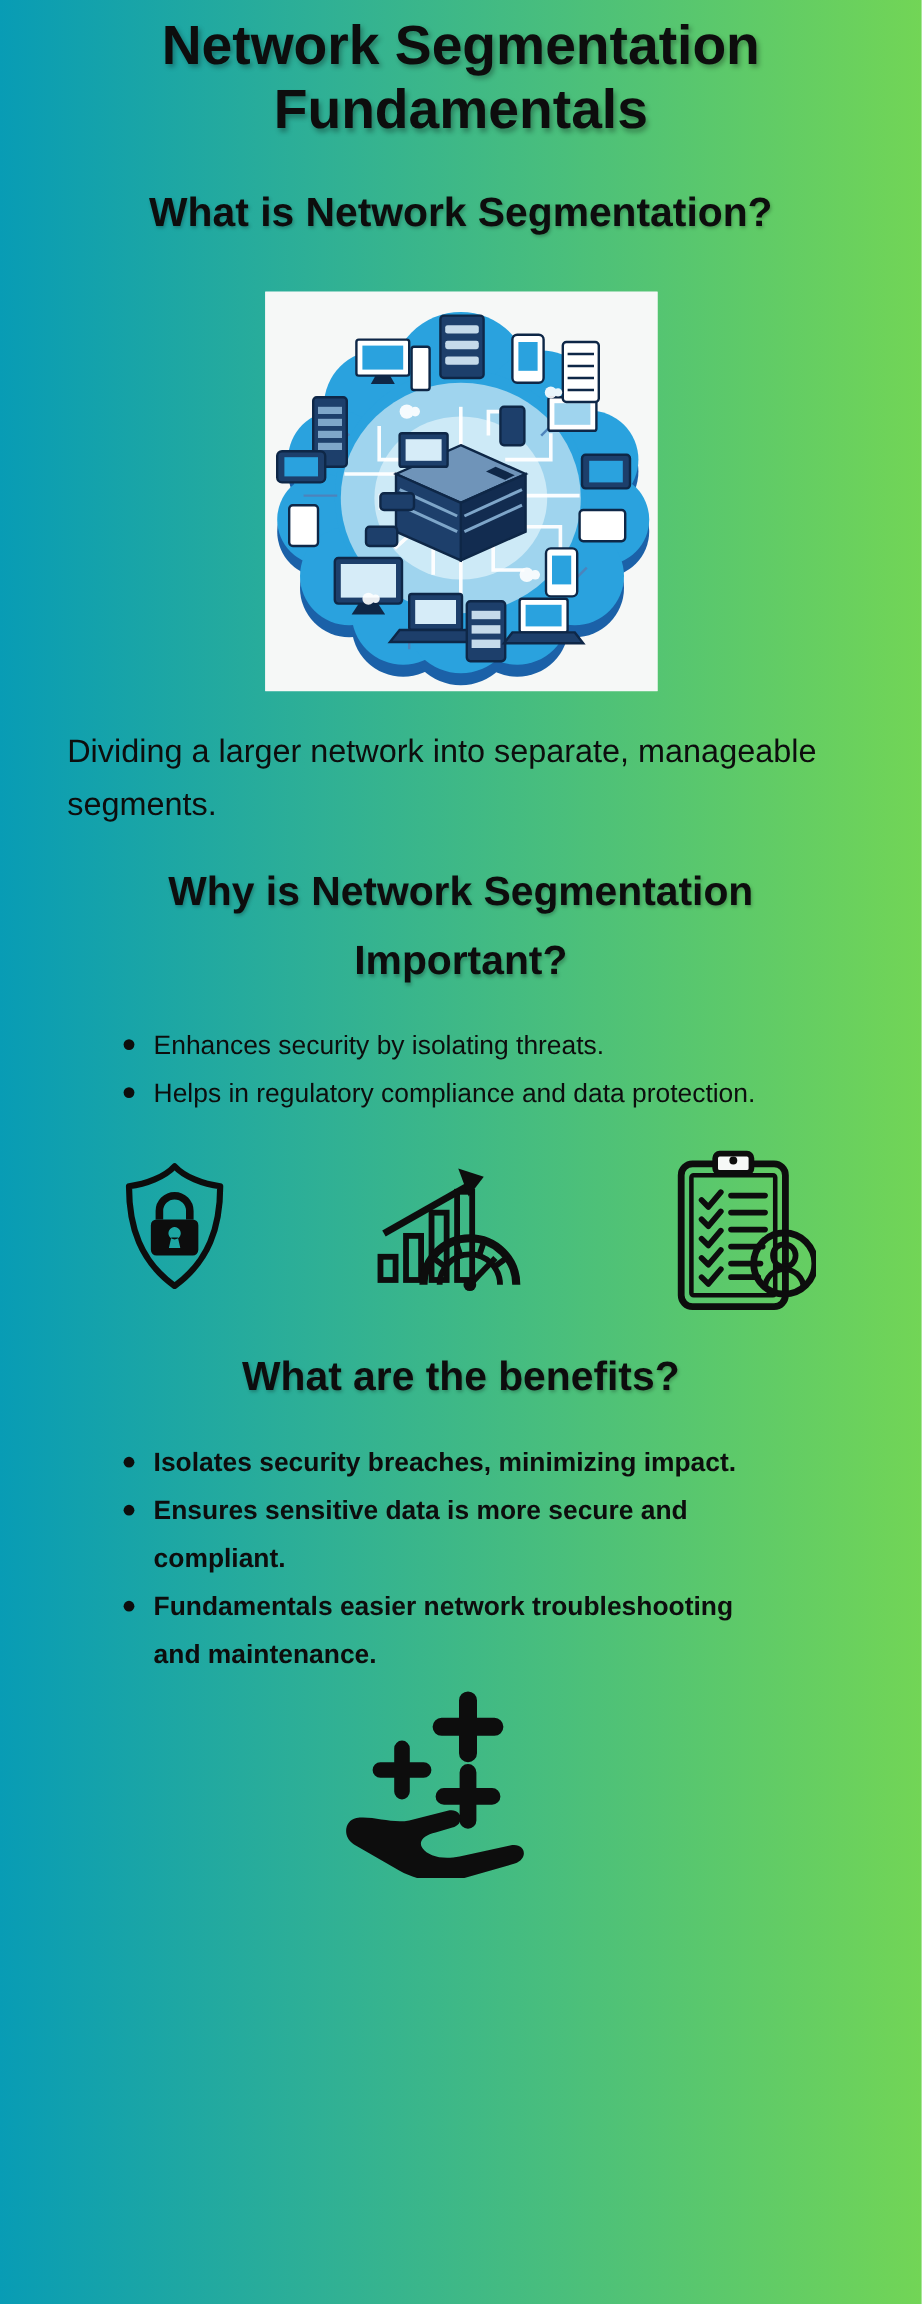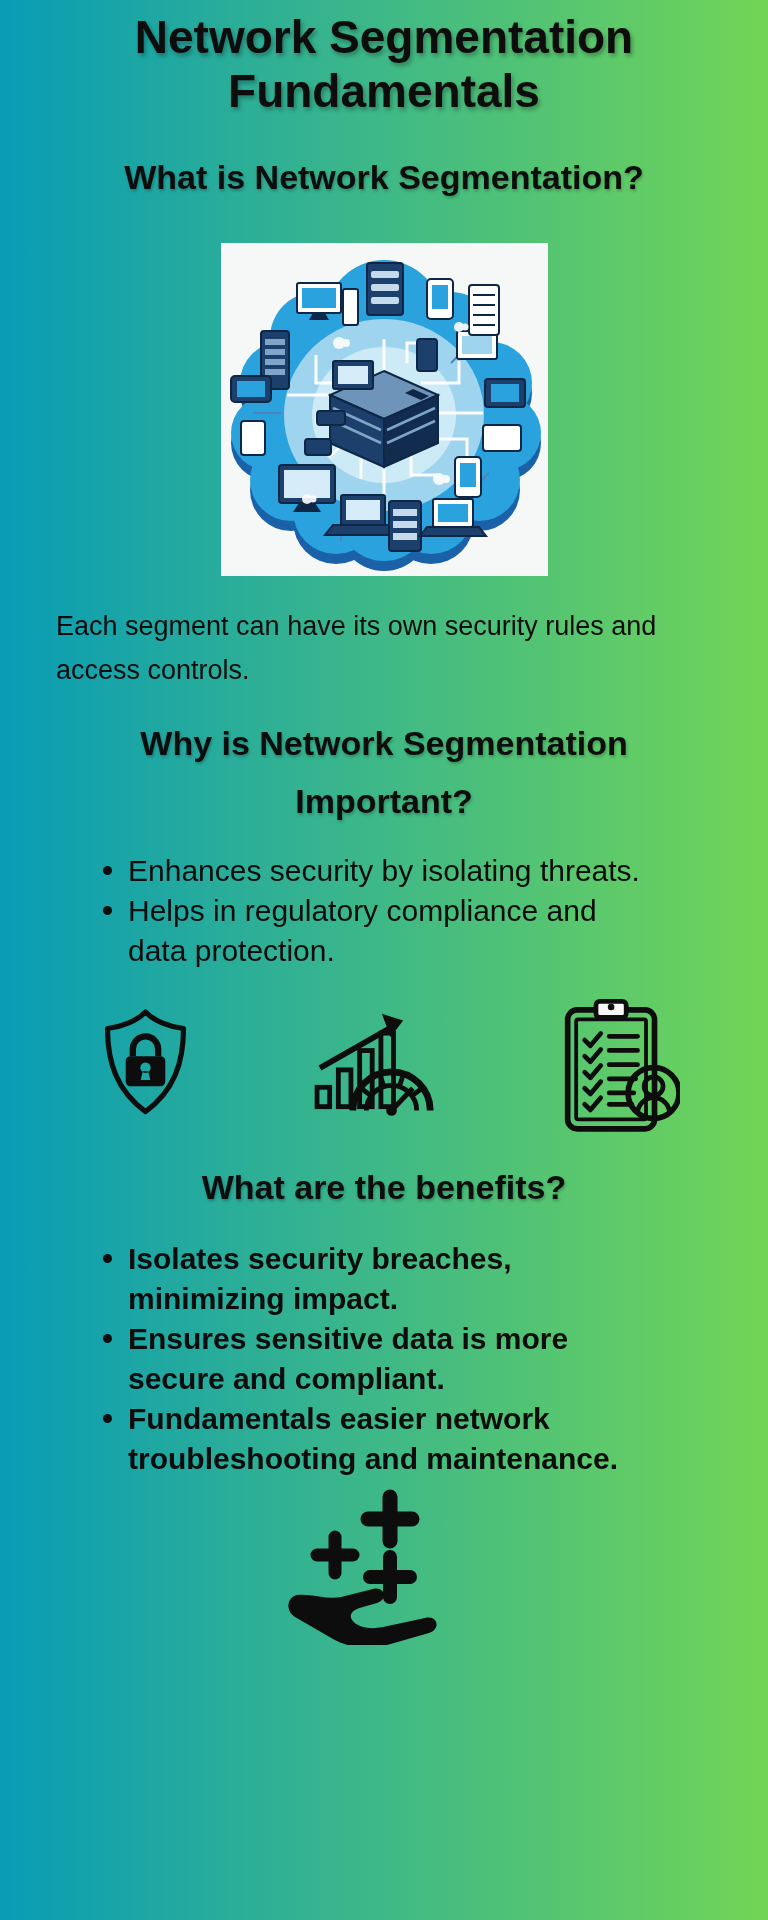--- a/index.html
+++ b/index.html
@@ -24,21 +24,21 @@
   .figure {
     width: 327px; height: 333px; margin: 44px auto 0;
     background: #f6f8f7; display: block;
   }
   .figure svg { display: block; }
   .intro { font-size: 27px; line-height: 44px; margin: 28px 44px 0 56px; }
   .intro p { margin: 0; }
   #why-heading { margin-top: 22px; max-width: 600px; line-height: 1.72; }
   ul.bullets {
     list-style: none; margin: 20px 0 0 96px; padding: 0;
-    font-size: 30px; line-height: 40px; max-width: 555px;
+    font-size: 22px; line-height: 40px; max-width: 555px;
   }
   ul.bullets li { position: relative; padding-left: 32px; }
   ul.bullets li::before {
     content: ""; position: absolute; left: 7px; top: 15px;
     width: 9px; height: 9px; border-radius: 50%; background: #0d0d0d;
   }
   .icon-row {
     display: flex; align-items: center; justify-content: space-between;
     margin: 26px 0 0 0; padding: 0 88px 0 98px; height: 140px;
   }
@@ -183,21 +183,21 @@
         <circle cx="225" cy="236" r="4"></circle>
       <circle cx="86" cy="256" r="5"></circle>
         <circle cx="92" cy="256" r="3.5"></circle>
       <circle cx="238" cy="84" r="5"></circle>
         <circle cx="244" cy="84" r="3.5"></circle>
     </g>
   </svg>
 </div>
 
 <div class="intro">
-  <p>Each segment can have its own security rules and access controls.</p>
+  <p>Dividing a larger network into separate, manageable segments.</p>
 </div>
 
 <h2 class="h2" id="why-heading">Why is Network Segmentation Important?</h2>
 
 <ul class="bullets" id="why-list">
     <li>Enhances security by isolating threats.</li>
     <li>Helps in regulatory compliance and data protection.</li>
   </ul>
 
 <div class="icon-row">

